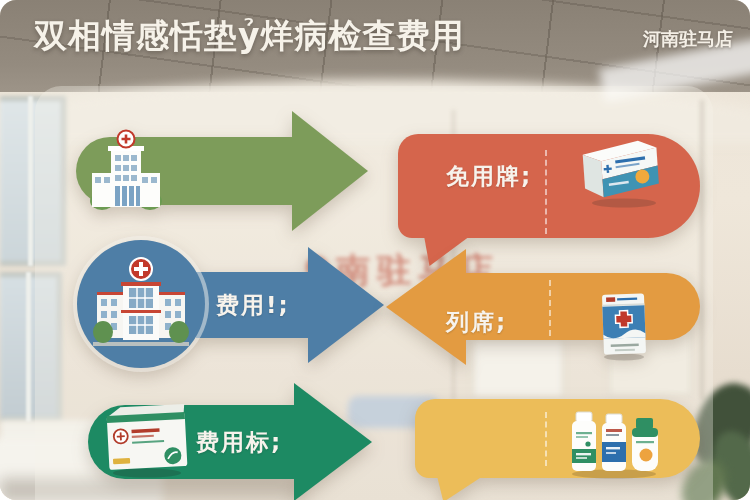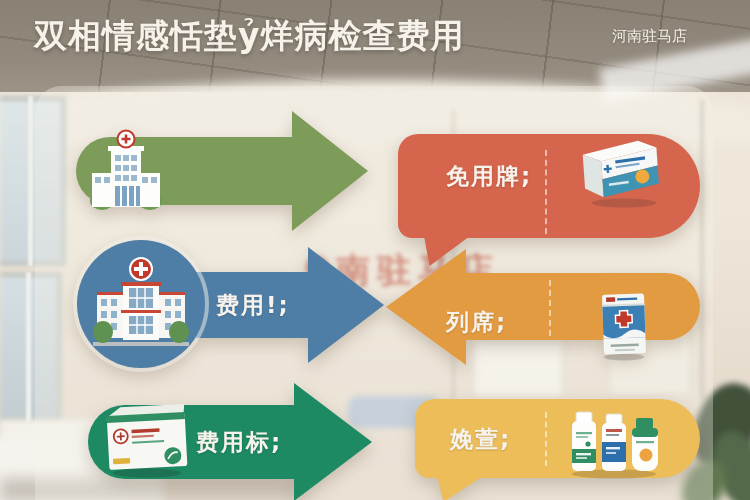--- a/index.html
+++ b/index.html
@@ -2,21 +2,21 @@
 <html style="--green: #7d9c5a; --red: #d5654c; --blue: #4e7ea6; --orange: #e39b41; --teal: #1d8a63; --yellow: #ecbd59; --label: #f7f3ec; --ceiling: #8e857a; --wall: #ece3d6; --sign: #b8402c;"><head>
 <meta charset="utf-8">
 <style>
   :root{
     --green:#7d9c5a; --red:#d5654c; --blue:#4e7ea6; --orange:#e39b41;
     --teal:#1d8a63; --yellow:#ecbd59; --label:#f7f3ec;
     --ceiling:#8e857a; --wall:#ece3d6; --sign:#b8402c;
   }
   html,body{margin:0;padding:0;}
   body{font-family:"DejaVu Sans","Liberation Sans",sans-serif;}
-  #canvas{position:relative;width:750px;height:500px;overflow:hidden;background:var(--wall);}
+  #canvas{position:relative;width:750px;height:500px;overflow:hidden;background:var(--wall);border-radius:16px;}
   #canvas *{position:absolute;box-sizing:border-box;}
 
   
   .bg{inset:0;}
   .wall{inset:0;background:linear-gradient(180deg,#ece4d8 0%,#efe7da 40%,#e7ddcf 75%,#e3d8c9 100%);}
   .ceiling{left:0;top:0;width:750px;height:92px;background:linear-gradient(180deg,#8a8175 0%,#948b7f 70%,#9d9488 100%);}
   .ceiling-grid{left:0;top:0;width:750px;height:92px;opacity:.55;
     background:
       repeating-linear-gradient(97deg, transparent 0 108px, rgba(70,62,52,.55) 108px 110px),
       repeating-linear-gradient(8deg, transparent 0 54px, rgba(70,62,52,.4) 54px 56px);}
@@ -38,21 +38,21 @@
   .door-line-b{left:700px;top:100px;width:4px;height:300px;background:rgba(150,138,120,.4);filter:blur(2px);}
   .cushion{left:348px;top:396px;width:92px;height:32px;background:#aebfd4;border-radius:10px;filter:blur(3px);}
   .leaf1{left:696px;top:382px;width:60px;height:90px;background:#41513a;border-radius:50% 40% 55% 45%;transform:rotate(18deg);filter:blur(3px);}
   .leaf2{left:716px;top:430px;width:46px;height:80px;background:#53694a;border-radius:45% 55% 40% 60%;transform:rotate(-14deg);filter:blur(3px);}
   .leaf3{left:684px;top:458px;width:40px;height:56px;background:#60764f;border-radius:50%;transform:rotate(30deg);filter:blur(4px);}
   .overlay-card{left:35px;top:86px;width:678px;height:420px;background:rgba(247,243,235,.34);border-radius:26px 26px 0 0;}
 
   
   .title{left:34px;top:14px;font-size:33px;font-weight:700;letter-spacing:1px;color:#f6f2e9;
     text-shadow:0 2px 4px rgba(55,48,40,.4);white-space:nowrap;z-index:5;}
-  .region{left:612px;top:27px;font-size:15px;font-weight:400;color:#f4efe6;
+  .region{left:643px;top:27px;font-size:18px;font-weight:700;color:#f4efe6;
     text-shadow:0 1px 3px rgba(55,48,40,.4);white-space:nowrap;z-index:5;}
 
   
   .step{inset:0;filter:drop-shadow(0 6px 8px rgba(90,70,50,.25));z-index:3;}
   .label{color:var(--label);font-weight:700;letter-spacing:2px;font-size:23px;
     text-shadow:0 1px 2px rgba(0,0,0,.18);white-space:nowrap;}
   .divider{width:0;border-left:2px dashed rgba(255,255,255,.55);}
 
   
   .g-body{left:76px;top:137px;width:216px;height:68px;border-radius:34px 0 0 34px;background:var(--green);}
@@ -255,21 +255,20 @@
         <circle cx="72" cy="57" r="8.5" fill="#2f8f63"></circle>
         <path d="M67 60 q5 -8 10 -6" stroke="#fff" stroke-width="1.8" fill="none"></path>
       </g>
     </svg>
     <div class="label t-label">费用标;</div>
   </div>
 
   <div class="step">
     <div class="y-body"></div>
     <div class="y-tail"></div>
-    <div class="label y-label">娩萱;</div>
     <div class="divider y-div"></div>
     <svg class="y-icon" width="96" height="76" viewBox="0 0 96 76">
       <ellipse cx="48" cy="70" rx="42" ry="4.5" fill="rgba(90,70,30,.25)"></ellipse>
       <rect x="10" y="8" width="16" height="10" rx="2" fill="#fff" stroke="#dddcd4" stroke-width="1"></rect>
       <rect x="6" y="17" width="24" height="50" rx="5" fill="#fdfdfb"></rect>
       <rect x="10" y="28" width="16" height="2.2" fill="#2f8f63" opacity=".7"></rect>
       <rect x="10" y="32" width="12" height="2" fill="#2f8f63" opacity=".5"></rect>
       <circle cx="22" cy="40" r="2.6" fill="#2f8f63"></circle>
       <rect x="6" y="45" width="24" height="14" fill="#2f8f63"></rect>
       <rect x="10" y="49" width="15" height="2.4" fill="#fff" opacity=".9"></rect>

